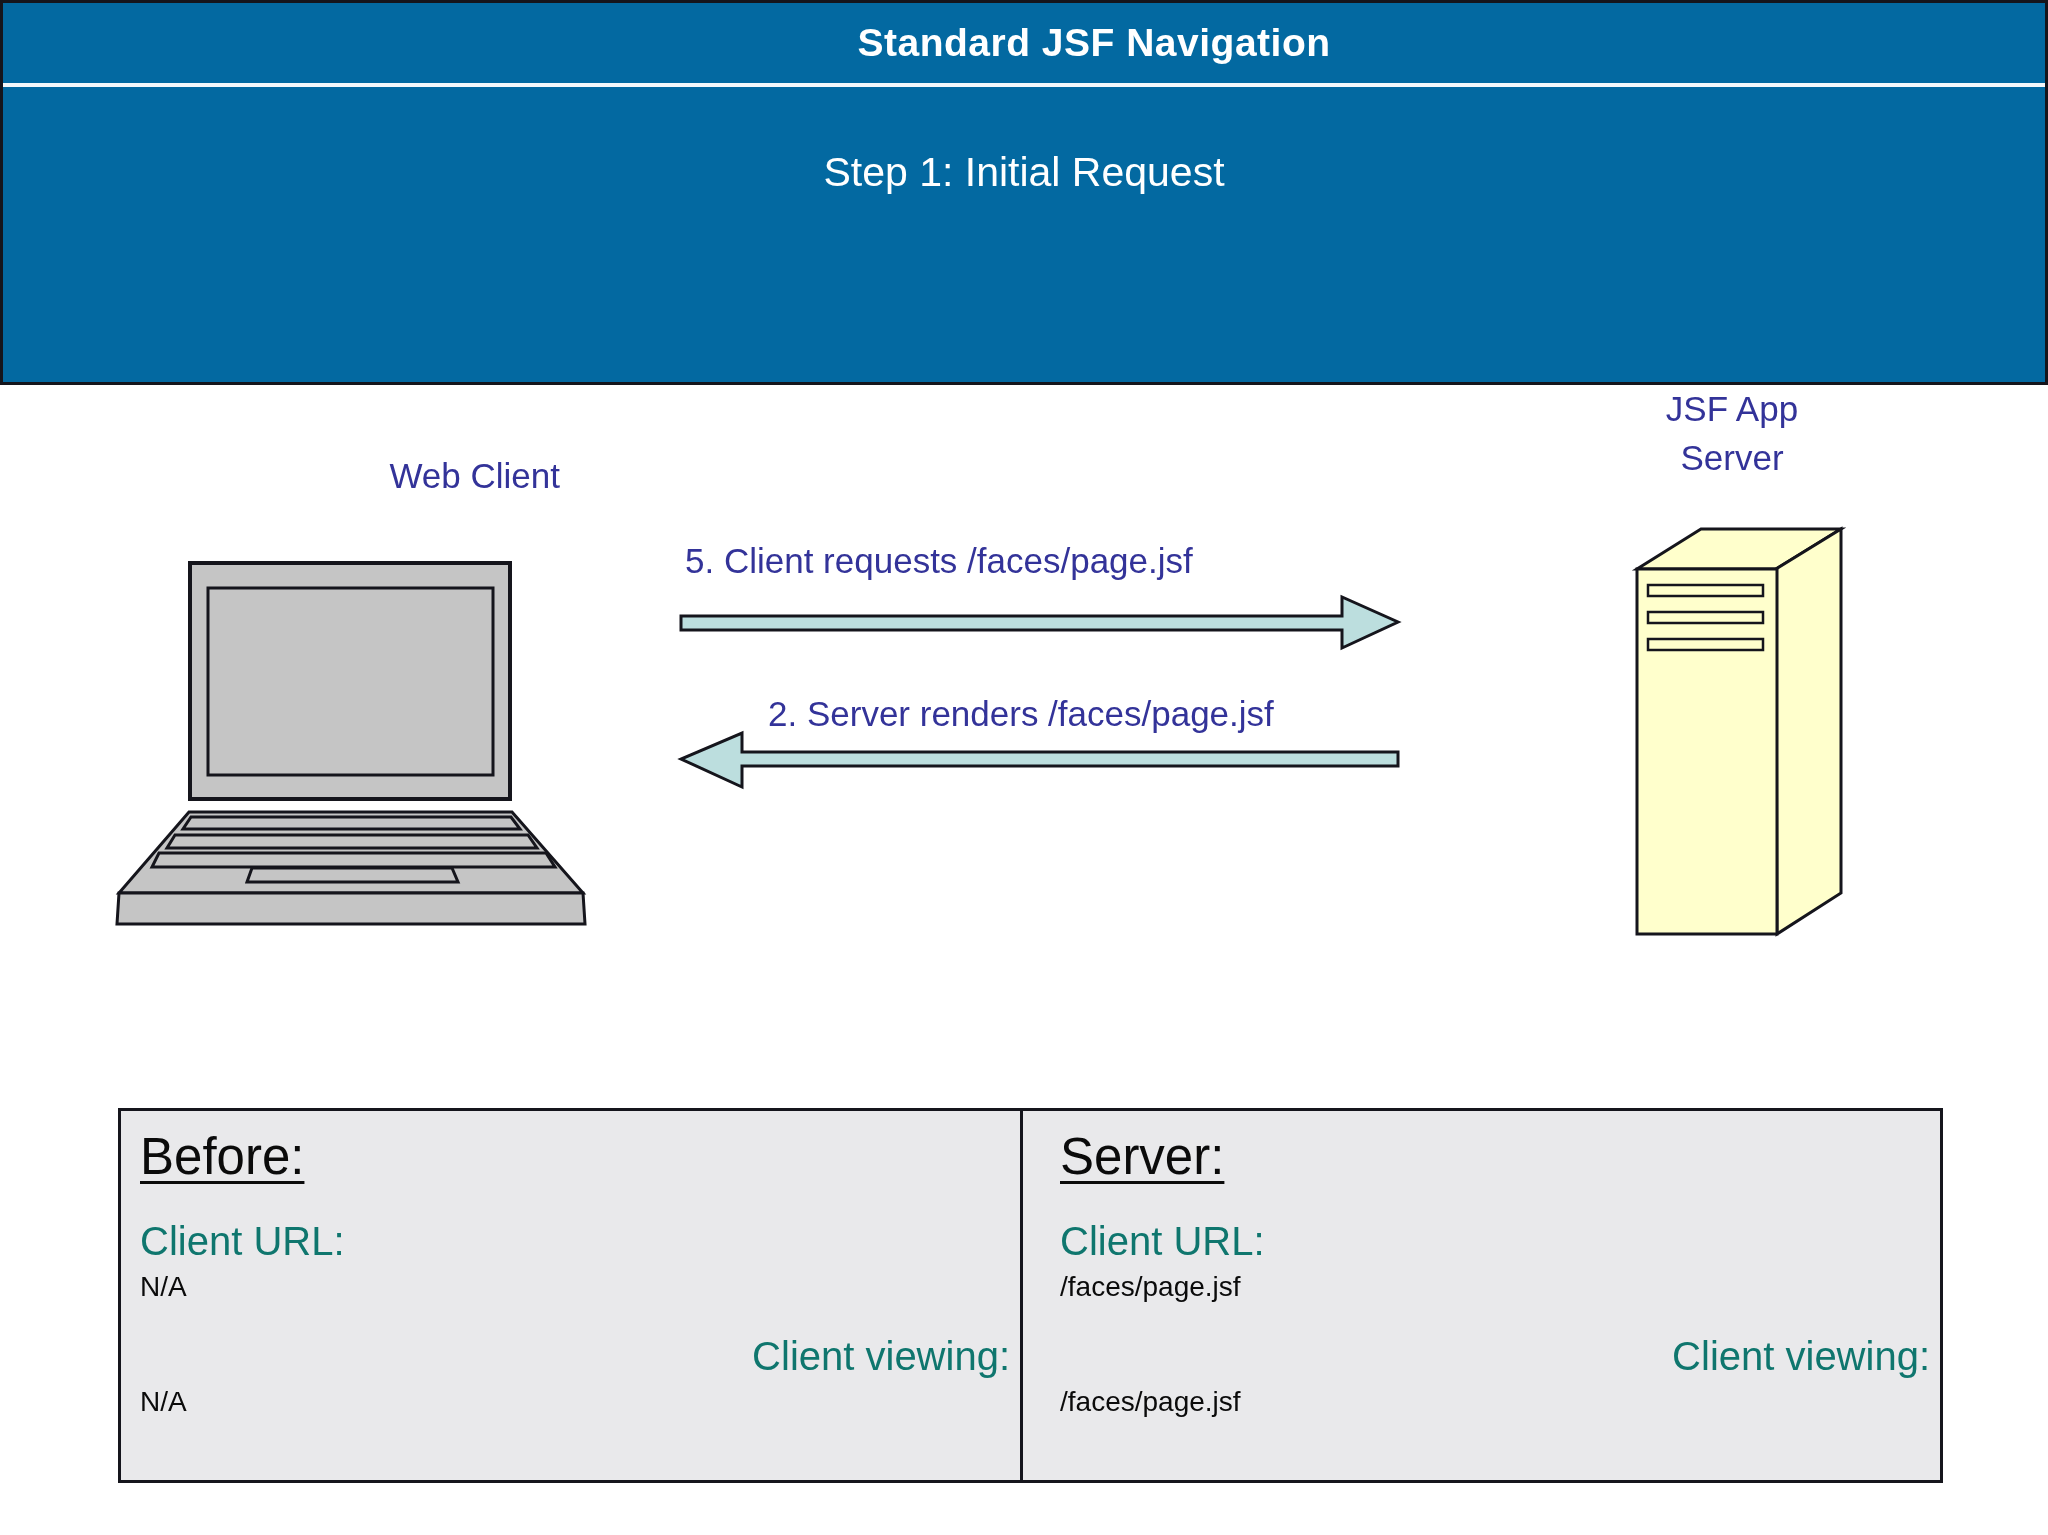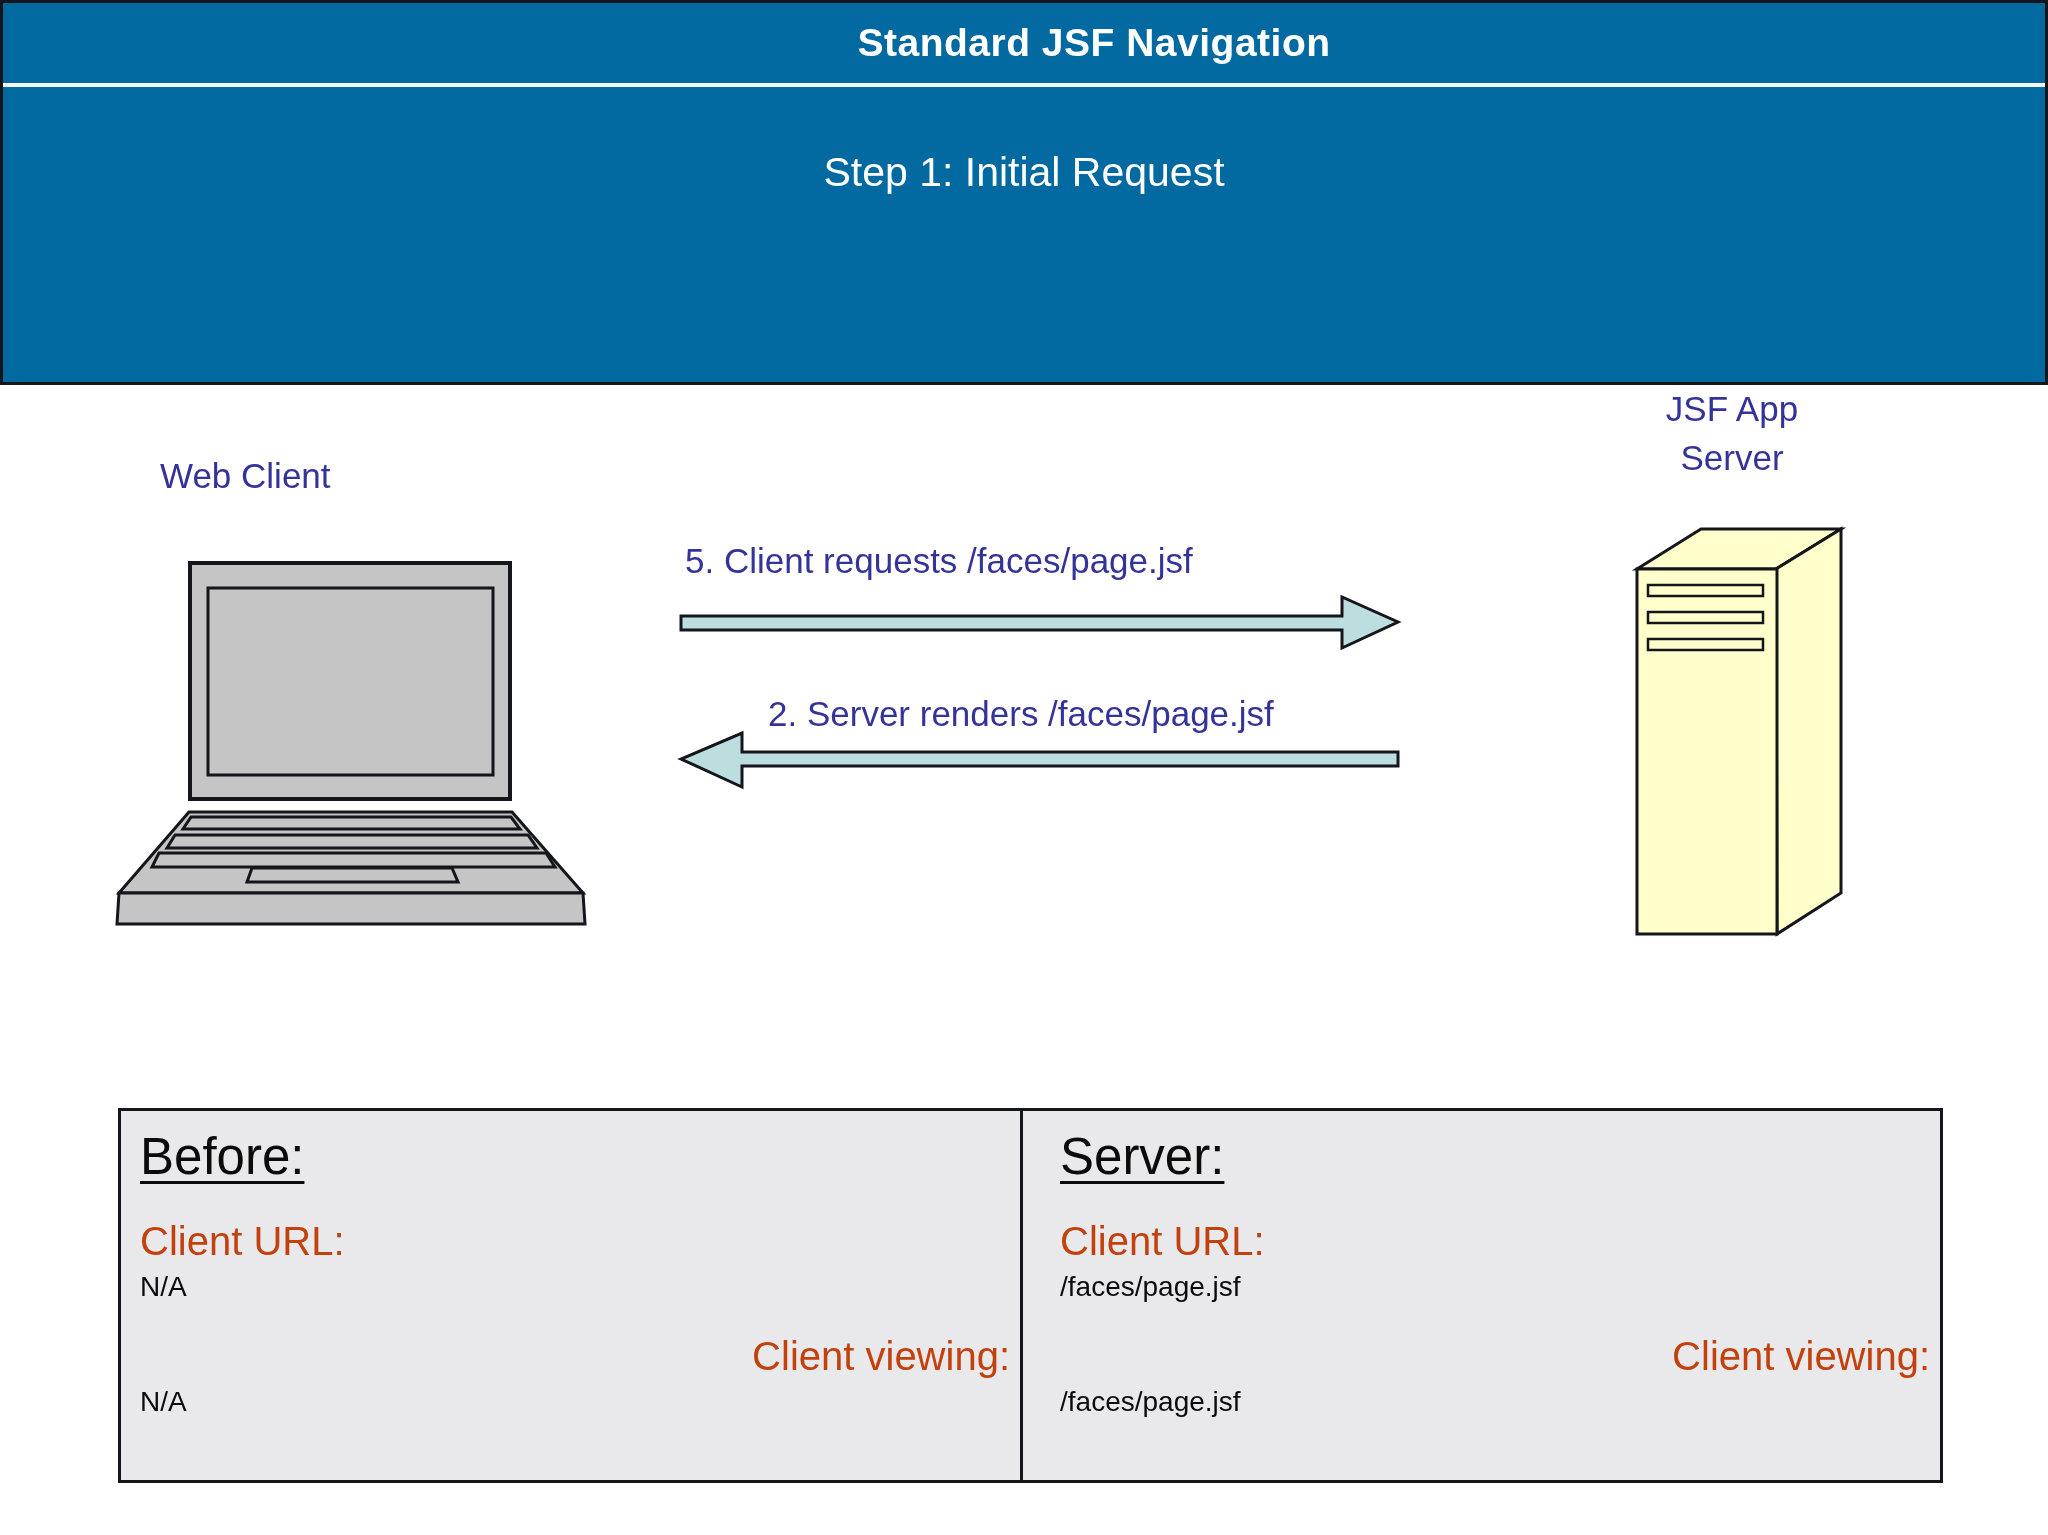--- a/index.html
+++ b/index.html
@@ -43,21 +43,21 @@
     font-size: 41px;
   }
 
   
   .diagram-label {
     position: absolute;
     color: #333399;
     font-size: 35px;
     white-space: nowrap;
   }
-  .web-client-label   { left: 160px; top: 456px; width: 400px; text-align: left; }
+  .web-client-label   { left: 160px; top: 456px; width: 400px; text-align: right; }
   .server-label       { left: 1557px; top: 384px; width: 350px; text-align: center; line-height: 49px; }
   .arrow1-label       { left: 685px;  top: 541px; }
   .arrow2-label       { left: 768px;  top: 694px; }
 
   .drawing-layer {
     position: absolute;
     left: 0; top: 0;
     width: 2048px; height: 1535px;
   }
 
@@ -75,21 +75,21 @@
   .compare-cell.after { border-left: 3px solid #15151c; padding-left: 37px; }
   .cell-heading {
     font-size: 51px;
     color: #0b0b0b;
     text-decoration: underline;
     text-decoration-thickness: 3px;
     text-underline-offset: 7px;
   }
   .cell-label {
     font-size: 40px;
-    color: #c2410c;
+    color: #0f766e;
     margin-top: 31px;
     line-height: 48px;
   }
   .cell-value {
     font-size: 28px;
     color: #0b0b0b;
     line-height: 44px;
   }
   .cell-group2 .cell-label { margin-top: 23px; text-align: right; }
 </style>

